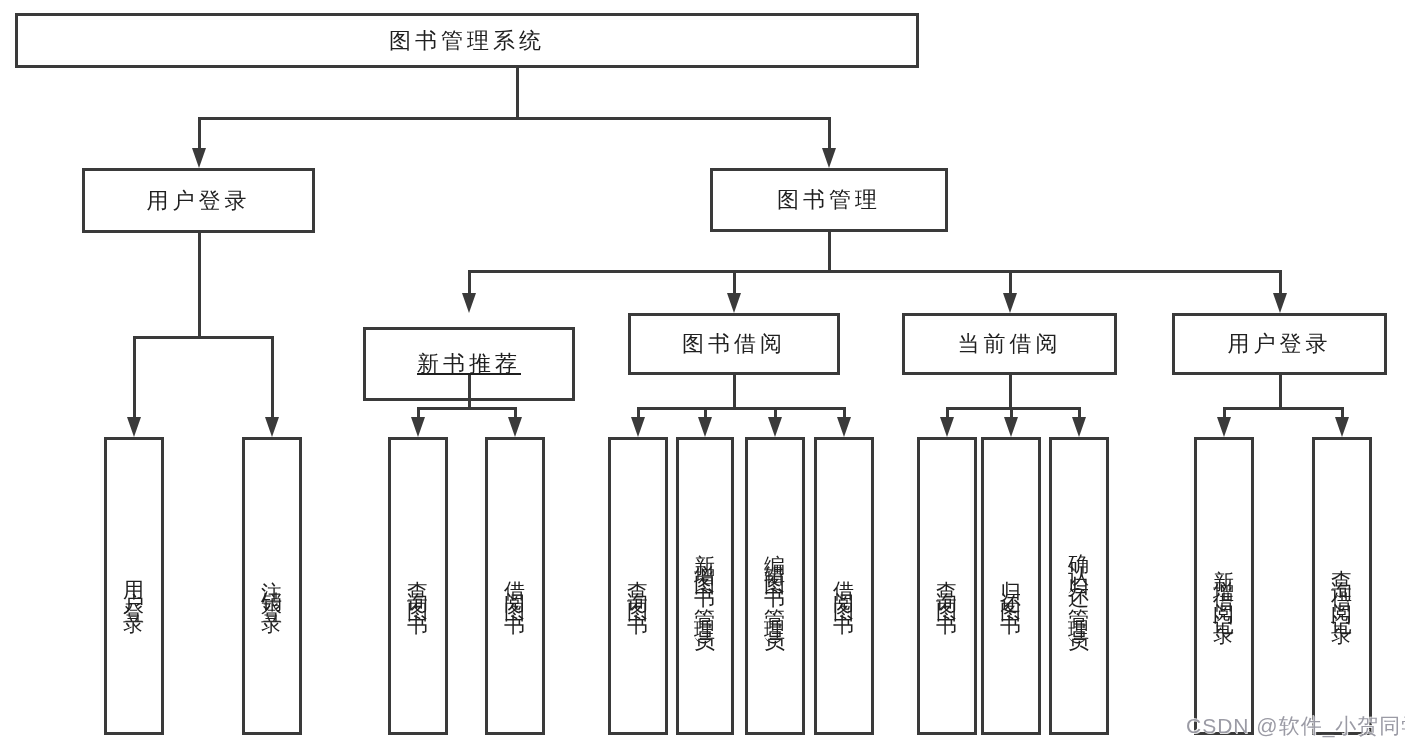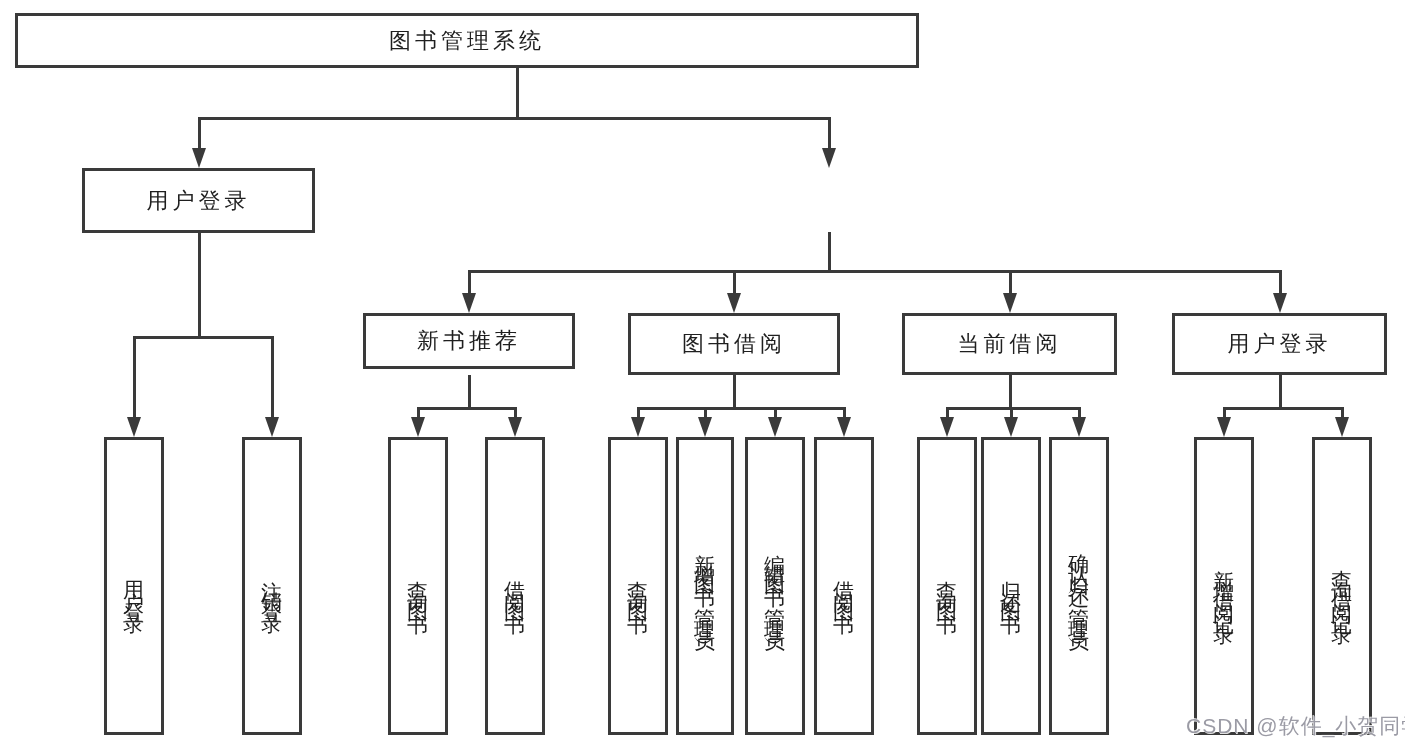--- a/index.html
+++ b/index.html
@@ -62,21 +62,24 @@
 <body>
 
 <div class="canvas" id="canvas" style="--line: #3a3a3a; --text: #1f1f1f; background: rgb(255, 255, 255);">
   <div class="watermark">CSDN @软件_小贺同学</div>
 <div class="node h" style="left: 15px; top: 13px; width: 904px; height: 55px;">
       <span class="lbl">图书管理系统</span>
     </div>
     <div class="node h" style="left: 82px; top: 168px; width: 233px; height: 65px;">
       <span class="lbl">用户登录</span>
     </div>
-    <div class="node h" style="left: 363px; top: 313px; width: 212px; height: 56px;">
+    <div class="node h" style="left: 710px; top: 168px; width: 238px; height: 64px;">
+      <span class="lbl">图书管理</span>
+    </div>
+    <div class="node h" style="left: 363px; top: 327px; width: 212px; height: 74px; text-decoration: underline;">
       <span class="lbl">新书推荐</span>
     </div>
     <div class="node h" style="left: 628px; top: 313px; width: 212px; height: 62px;">
       <span class="lbl">图书借阅</span>
     </div>
     <div class="node h" style="left: 902px; top: 313px; width: 215px; height: 62px; text-align: center;">
       <span class="lbl">当前借阅</span>
     </div>
     <div class="node h" style="left: 1172px; top: 313px; width: 215px; height: 62px;">
       <span class="lbl">用户登录</span>

